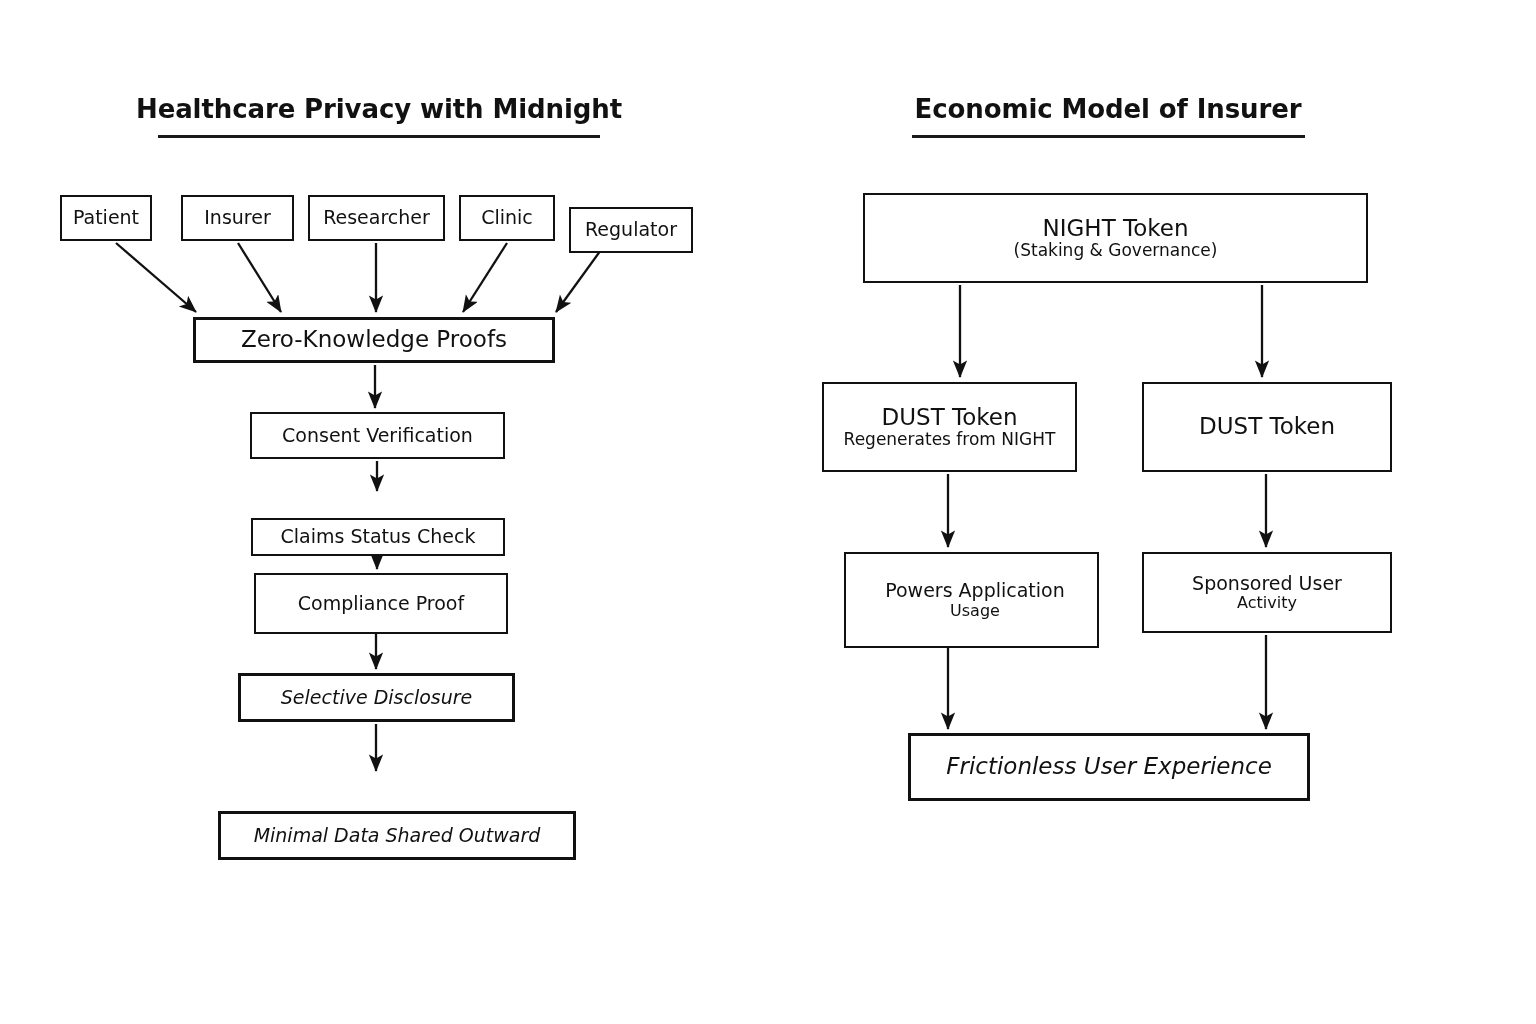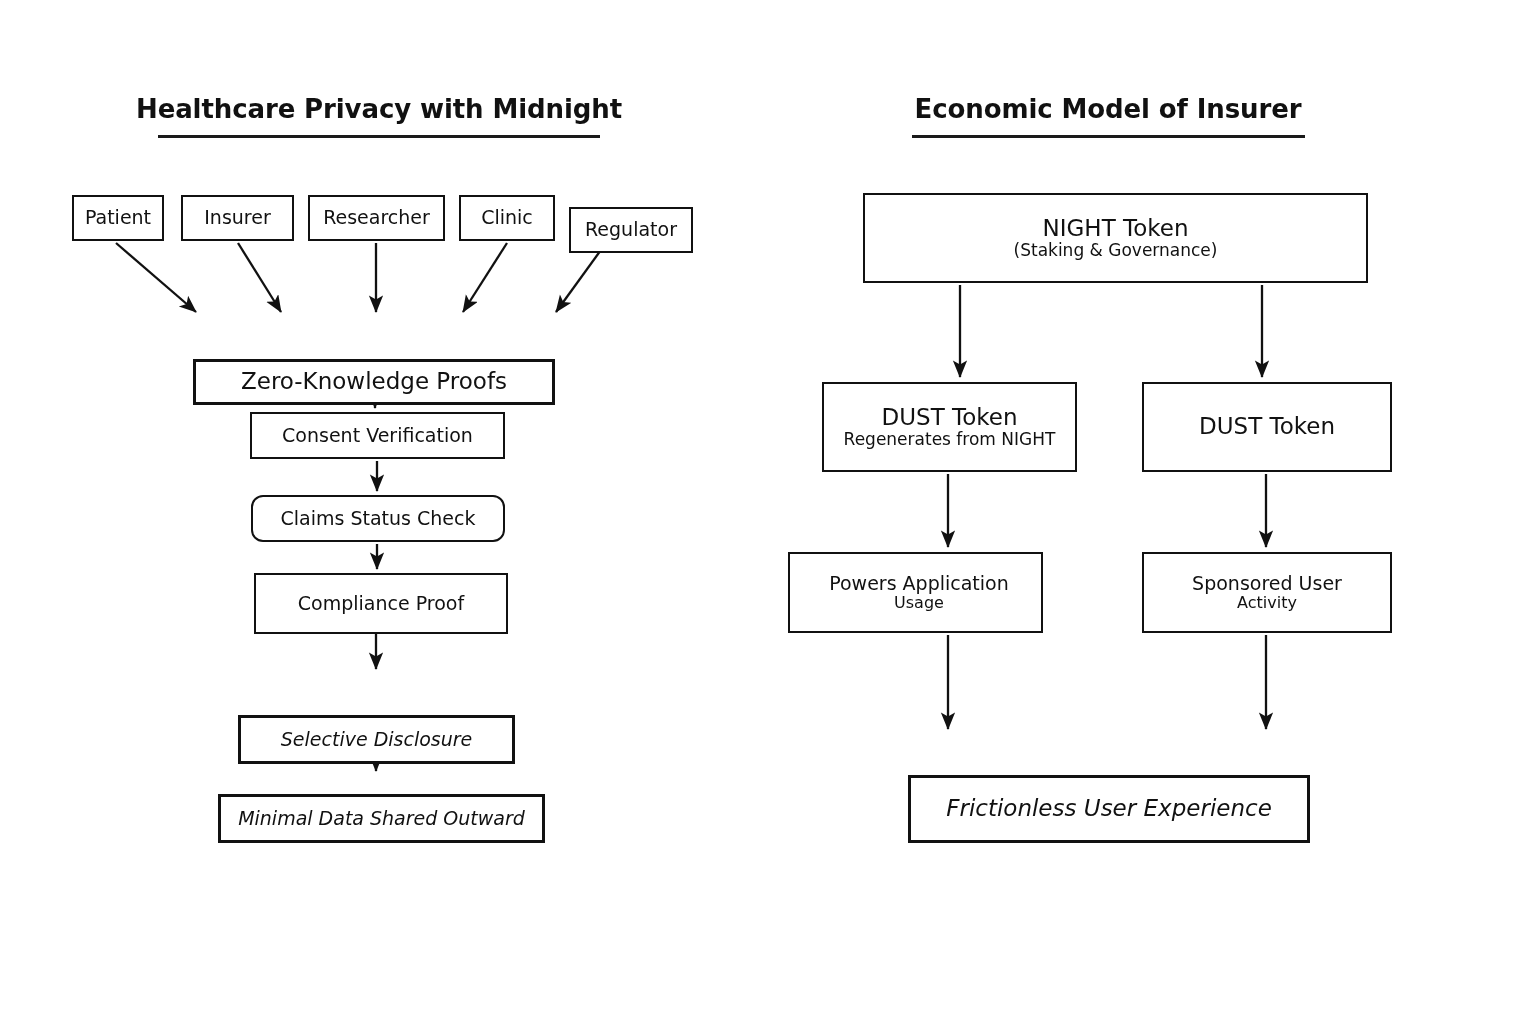--- a/index.html
+++ b/index.html
@@ -50,21 +50,20 @@
     display: flex;
     flex-direction: column;
     align-items: center;
     justify-content: center;
     text-align: center;
     line-height: 1.12;
     color: #111111;
   }
   .node.thick {
     border-width: 3px;
-    margin-top: 42px;
   }
   .node .l1 {
     font-size: 19px;
     white-space: nowrap;
   }
   .node .l2 {
     font-size: 16px;
     white-space: nowrap;
   }
   .node.big .l1 {
@@ -105,65 +104,65 @@
         <line x1="376" y1="724" x2="376" y2="771" stroke="#111111" stroke-width="2.3" marker-end="url(#arrowhead)"></line>
         <line x1="960" y1="285" x2="960" y2="377" stroke="#111111" stroke-width="2.3" marker-end="url(#arrowhead)"></line>
         <line x1="1262" y1="285" x2="1262" y2="377" stroke="#111111" stroke-width="2.3" marker-end="url(#arrowhead)"></line>
         <line x1="948" y1="474" x2="948" y2="547" stroke="#111111" stroke-width="2.3" marker-end="url(#arrowhead)"></line>
         <line x1="1266" y1="474" x2="1266" y2="547" stroke="#111111" stroke-width="2.3" marker-end="url(#arrowhead)"></line>
         <line x1="948" y1="635" x2="948" y2="729" stroke="#111111" stroke-width="2.3" marker-end="url(#arrowhead)"></line>
         <line x1="1266" y1="635" x2="1266" y2="729" stroke="#111111" stroke-width="2.3" marker-end="url(#arrowhead)"></line>
       </g>
   </svg>
   <div id="nodes-group">
-      <div class="node actor" style="left: 72px; top: 195px; width: 92px; height: 46px; justify-content: center;">
+      <div class="node actor" style="left: 60px; top: 195px; width: 92px; height: 46px; justify-content: center;">
         <div class="l1">Patient</div>
       </div>
       <div class="node actor" style="left: 181px; top: 195px; width: 113px; height: 46px;">
         <div class="l1">Insurer</div>
       </div>
       <div class="node actor" style="left: 308px; top: 195px; width: 137px; height: 46px;">
         <div class="l1">Researcher</div>
       </div>
       <div class="node actor" style="left: 459px; top: 195px; width: 96px; height: 46px;">
         <div class="l1">Clinic</div>
       </div>
       <div class="node actor" style="left: 569px; top: 195px; width: 124px; height: 46px; margin-top: 12px;">
         <div class="l1">Regulator</div>
       </div>
       <div class="node big thick" style="left: 193px; top: 317px; width: 362px; height: 46px;">
         <div class="l1">Zero-Knowledge Proofs</div>
       </div>
       <div class="node" style="left: 250px; top: 412px; width: 255px; height: 47px;">
         <div class="l1">Consent Verification</div>
       </div>
-      <div class="node" style="left: 251px; top: 495px; width: 254px; height: 47px; border-radius: 12px;">
+      <div class="node" style="left: 251px; top: 518px; width: 254px; height: 38px;">
         <div class="l1">Claims Status Check</div>
       </div>
       <div class="node" style="left: 254px; top: 573px; width: 254px; height: 61px;">
         <div class="l1">Compliance Proof</div>
       </div>
       <div class="node italic thick" style="left: 238px; top: 673px; width: 277px; height: 49px;">
         <div class="l1">Selective Disclosure</div>
       </div>
-      <div class="node italic thick" style="left: 218px; top: 752px; width: 327px; height: 49px;">
+      <div class="node italic thick" style="left: 218px; top: 811px; width: 358px; height: 49px;">
         <div class="l1">Minimal Data Shared Outward</div>
       </div>
       <div class="node big" style="left: 863px; top: 193px; width: 505px; height: 90px;">
         <div class="l1">NIGHT Token</div>
         <div class="l2">(Staking &amp; Governance)</div>
       </div>
       <div class="node big" style="left: 822px; top: 382px; width: 255px; height: 90px;">
         <div class="l1">DUST Token</div>
         <div class="l2">Regenerates from NIGHT</div>
       </div>
       <div class="node big" style="left: 1142px; top: 382px; width: 250px; height: 90px;">
         <div class="l1">DUST Token</div>
       </div>
-      <div class="node" style="left: 788px; top: 552px; width: 255px; height: 81px; padding-left: 7px;">
+      <div class="node" style="left: 844px; top: 552px; width: 255px; height: 96px; padding-left: 7px;">
         <div class="l1">Powers Application</div>
         <div class="l2">Usage</div>
       </div>
       <div class="node" style="left: 1142px; top: 552px; width: 250px; height: 81px;">
         <div class="l1">Sponsored User</div>
         <div class="l2">Activity</div>
       </div>
       <div class="node big italic thick" style="left: 908px; top: 733px; width: 402px; height: 68px;">
         <div class="l1">Frictionless User Experience</div>
       </div>

